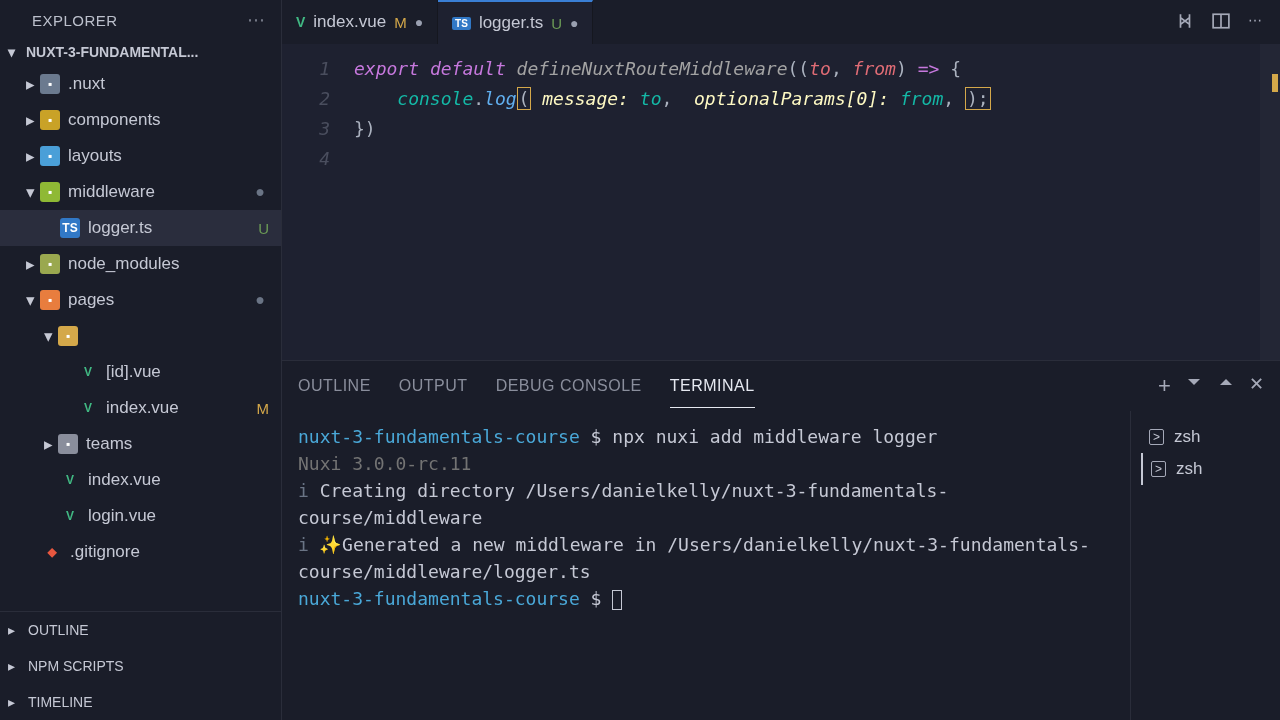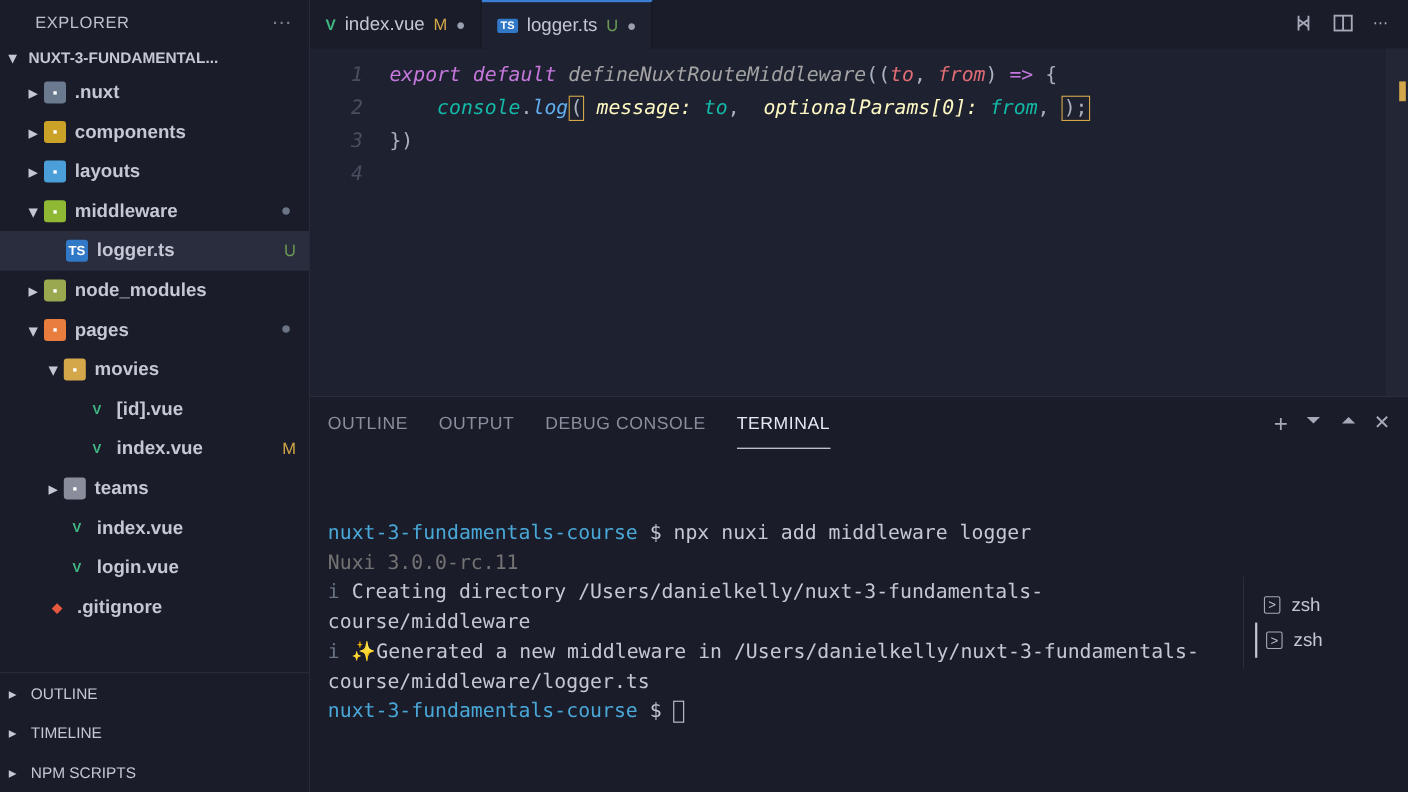--- a/index.html
+++ b/index.html
@@ -78,21 +78,21 @@
 .folder-components { background: #c9a227; }
 .folder-layouts { background: #4a9fd8; }
 .folder-middleware { background: #8fb935; }
 .folder-node { background: #9aa84f; }
 .folder-pages { background: #e87d3e; }
 .folder-movies { background: #d4a84a; }
 .folder-teams { background: #8a8e9c; }
 .vue-icon { color: #41b883; font-weight:bold; }
 .ts-icon { background: #3178c6; color:#fff; font-weight:bold; font-size:9px; padding:1px 2px;}
 .git-icon { color:#e8573f; font-weight:bold; }
-.tree-item .name { flex: 1; font-weight: bold; }
+.tree-item .name { flex: 1; }
 .tree-item .status { color: #6a9955; margin-right: 12px; font-size:15px;}
 .tree-item .status.m { color: #d4a84a; }
 .tree-item .dot { color:#6a7485; margin-right:16px; font-size:16px;}
 .bottom-sections {
   border-top: 1px solid #2a2d3a;
 }
 .bottom-section {
   display: flex;
   align-items: center;
   padding: 6px 8px;
@@ -190,21 +190,20 @@
   font-size: 16px;
   color: #8a8e9c;
 }
 .panel-tab { cursor: pointer; letter-spacing: 0.5px; padding: 12px 0;}
 .panel-tab.active { color: #e5e8f0; border-bottom: 1px solid #e5e8f0; }
 .panel-actions { margin-left: auto; display: flex; gap: 14px; color:#a5a9b8;}
 .panel-actions > * { cursor:pointer; }
 .terminal-body {
   flex:1;
   display:flex;
-  align-items:center;
 }
 .terminal {
   flex:1;
   padding: 12px 16px;
   font-family: "SF Mono", Menlo, Consolas, monospace;
   font-size: 18px;
   line-height: 27px;
   color: #c5c8d4;
 }
 .term-prompt { color: #4aa8d8; }
@@ -280,21 +279,20 @@
       </div>
       <div class="tree-item" style="padding-left: 26px;">
         <span class="chev down"></span>
         <span class="icon folder-icon folder-pages">▪</span>
         <span class="name">pages</span>
         <span class="dot">●</span>
       </div>
       <div class="tree-item" style="padding-left: 44px;">
         <span class="chev down"></span>
         <span class="icon folder-icon folder-movies">▪</span>
-        <span class="name">movies</span>
       </div>
       <div class="tree-item" style="padding-left: 62px;">
         <span class="spacer" style="width:16px"></span>
         <span class="icon vue-icon">V</span>
         <span class="name">[id].vue</span>
       </div>
       <div class="tree-item" style="padding-left: 62px;">
         <span class="spacer" style="width:16px"></span>
         <span class="icon vue-icon">V</span>
         <span class="name">index.vue</span>
@@ -321,25 +319,25 @@
         <span class="name">.gitignore</span>
       </div>
     </div>
   <div class="bottom-sections">
     <div class="bottom-section">
         <span class="chev right"></span>
         <span style="margin-left:6px;">OUTLINE</span>
       </div>
     <div class="bottom-section">
         <span class="chev right"></span>
+        <span style="margin-left:6px;">NPM SCRIPTS</span>
+      </div>
+    <div class="bottom-section">
+        <span class="chev right"></span>
         <span style="margin-left:6px;">TIMELINE</span>
-      </div>
-    <div class="bottom-section">
-        <span class="chev right"></span>
-        <span style="margin-left:6px;">NPM SCRIPTS</span>
       </div>
   </div>
 </div>
 
 <div class="main">
   <div class="tabs">
     <div id="tabs-container" style="display:flex;height:100%;">
         <div class="tab">
           <span class="vue-icon" style="font-weight:bold">V</span>
           <span class="tab-name">index.vue</span>

